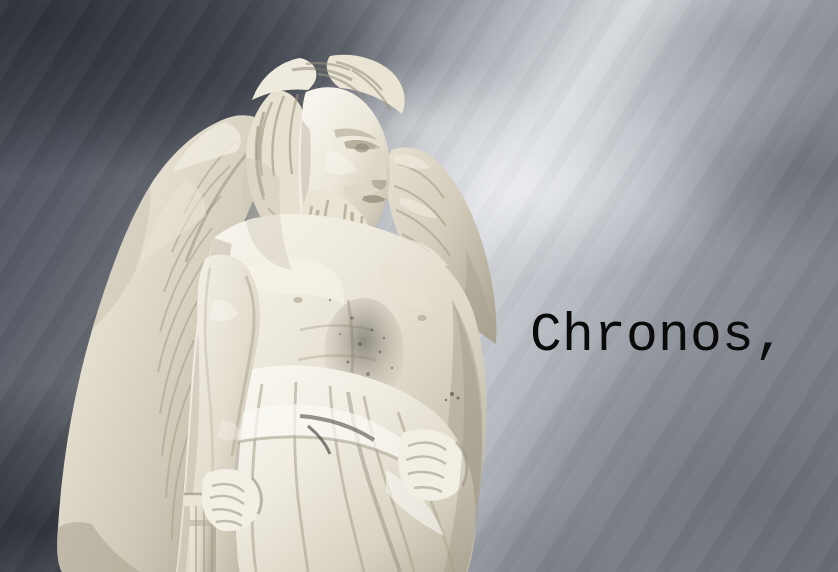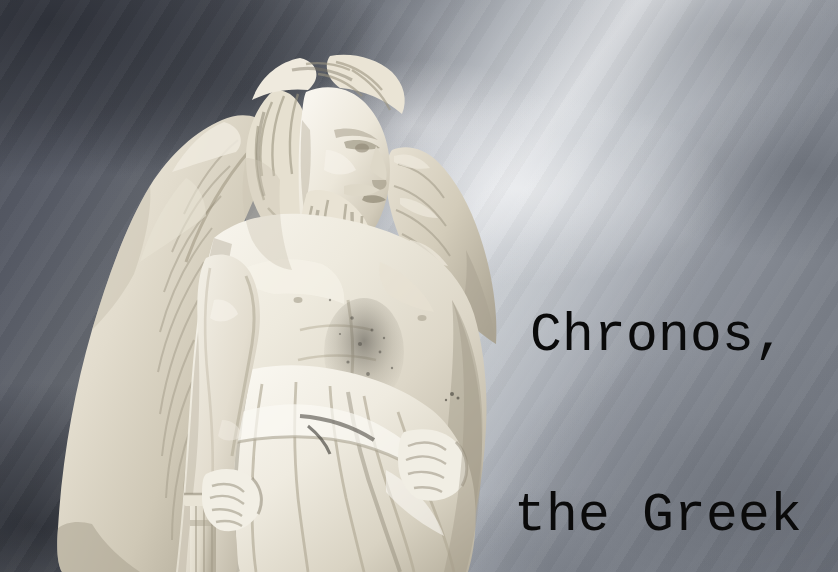--- a/index.html
+++ b/index.html
@@ -464,18 +464,17 @@
     <g>
       <path d="M452,300 C472,340 482,392 482,444 C482,498 474,542 466,572
                L444,572 C456,520 464,462 464,404 C464,354 460,322 452,300 Z" fill="#9a9381" opacity="0.35"></path>
       <path d="M246,158 C240,188 242,216 252,240 C262,258 276,268 292,270
                C282,244 278,212 280,180 C272,166 258,158 246,158 Z" fill="#cdc6b4" opacity="0.4"></path>
     </g>
   </svg>
 
   <div id="caption">
     <span class="cap-line">Chronos,</span>
-    <span class="cap-line">the Greek</span>
     
     
   </div>
 
 </div>
 
 </body></html>

